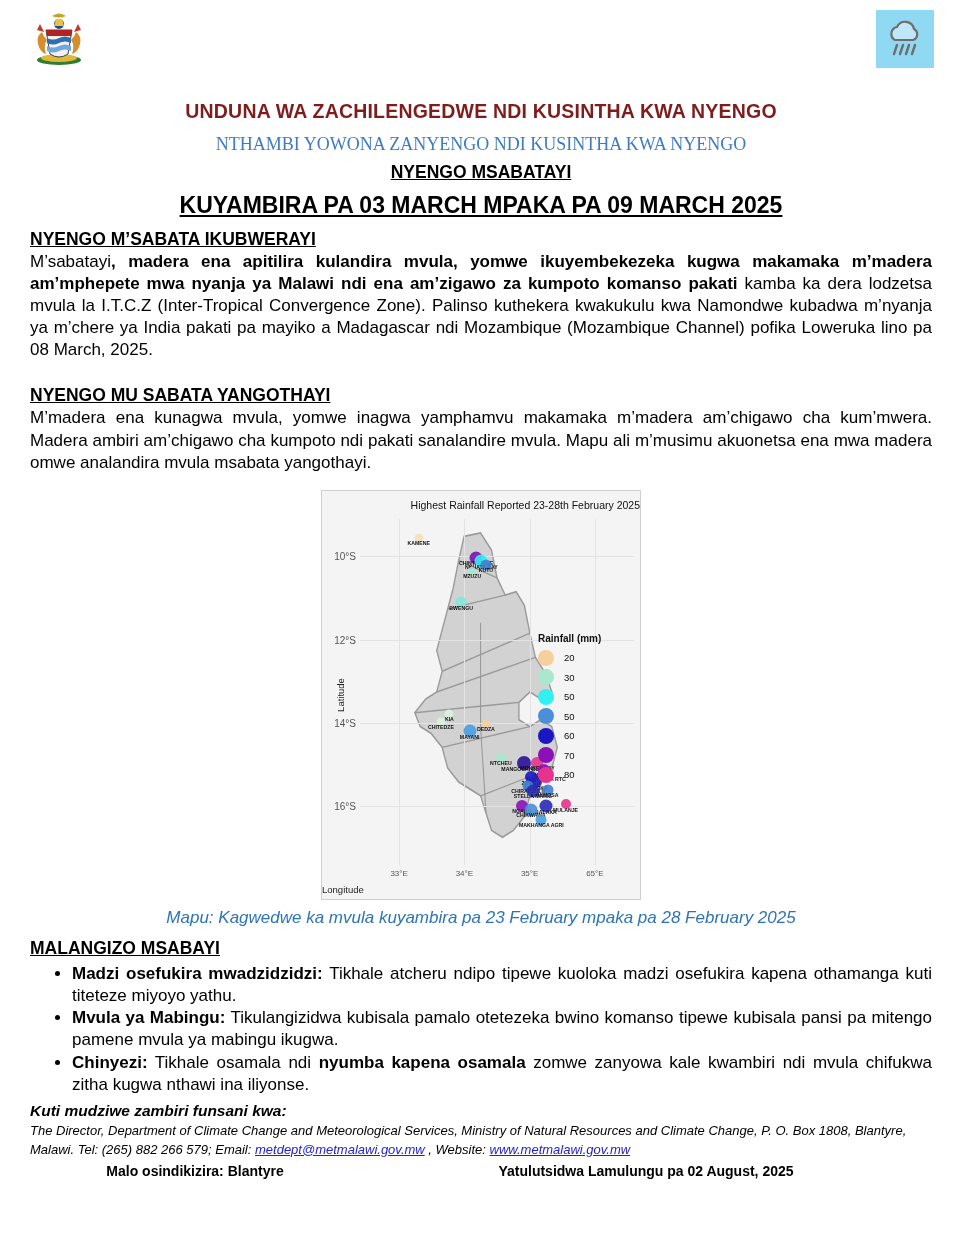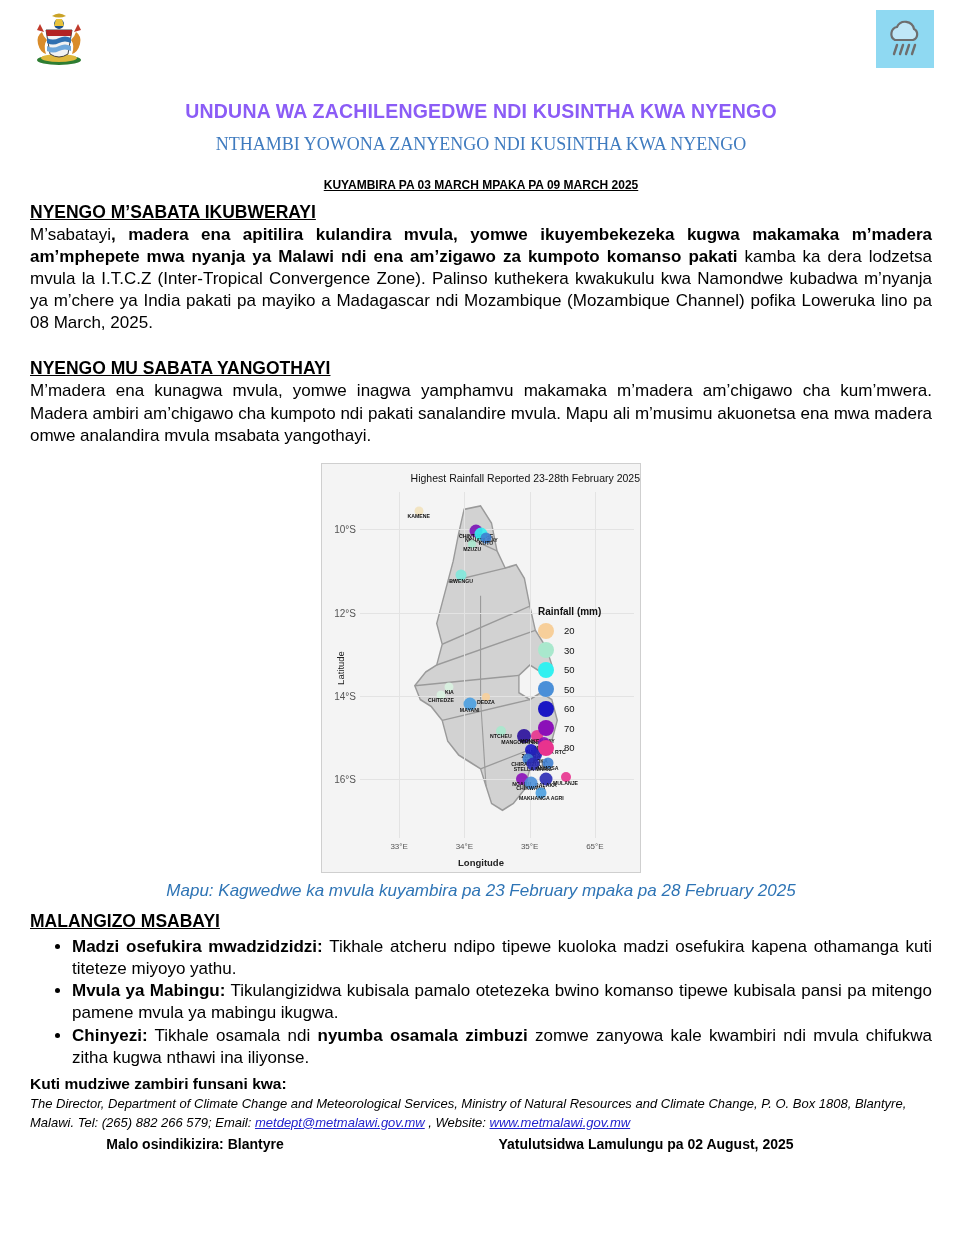--- a/index.html
+++ b/index.html
@@ -15,32 +15,32 @@
   .page { position:relative; width:962px; height:1246px; padding:0 30px; }
 
   
   .header { position:relative; height:78px; }
   .logo-left { position:absolute; left:-2px; top:8px; width:62px; height:62px; }
   .logo-right { position:absolute; right:-2px; top:10px; width:58px; height:58px;
                 background:#8fd9f2; display:flex; align-items:center; justify-content:center; }
 
   
   .org-title {
-    text-align:center; color:#8b5cf6; font-weight:bold;
+    text-align:center; color:#7f1d1d; font-weight:bold;
     font-size:19.5px; letter-spacing:.2px; margin-top:22px;
   }
   .dept-title {
     text-align:center; color:#3f7bbf; font-family:"Liberation Serif", serif;
     font-size:18px; margin-top:11px;
   }
   .doc-title, .doc-range {
     text-align:center; font-weight:bold; font-size:17.5px;
     text-decoration:underline; margin-top:7px;
   }
-  .doc-range { margin-top:23px; font-size:12px; }
+  .doc-range { margin-top:9px; font-size:23px; }
 
   
   .sec-head {
     font-weight:bold; font-size:17.5px; text-decoration:underline;
     margin-top:10px; margin-bottom:1px;
   }
   .para {
     font-size:17px; line-height:1.30; text-align:justify; margin:0;
   }
   .para b { font-weight:bold; }
@@ -57,22 +57,22 @@
     font-size:10.5px; font-weight:normal; color:#111;
   }
   .plot {
     position:absolute; left:38px; top:28px; right:6px; bottom:34px;
   }
   .ylab {
     position:absolute; left:2px; top:50%; transform:translateY(-50%) rotate(-90deg);
     font-size:9.5px; color:#222; transform-origin:center;
   }
   .xlab {
-    position:absolute; left:0; right:0; bottom:4px; text-align:center;
-    font-size:9.5px; color:#222; font-weight:bold;
+    position:absolute; left:0; right:0; bottom:4px; text-align:left;
+    font-size:9.5px; color:#222; font-weight:normal;
   }
   .ytick { position:absolute; font-size:10px; color:#555; right:100%; margin-right:4px;
            transform:translateY(-50%); white-space:nowrap; }
   .xtick { position:absolute; font-size:8px; color:#555; top:100%; margin-top:4px;
            transform:translateX(-50%); white-space:nowrap; }
   .gridline-h { position:absolute; left:0; right:0; height:1px; background:#e3e3e3; }
   .gridline-v { position:absolute; top:0; bottom:0; width:1px; background:#e3e3e3; }
   .malawi { position:absolute; left:0; top:0; width:100%; height:100%; }
   .dot { position:absolute; border-radius:50%; transform:translate(-50%,-50%);
          opacity:.9; }
@@ -88,21 +88,21 @@
     text-align:center; color:#2e74b5; font-style:italic; font-size:17px;
     margin-top:8px;
   }
 
   
   ul.advice { margin:4px 0 0 0; padding-left:42px; }
   ul.advice li { font-size:17px; line-height:1.28; margin-bottom:1px; text-align:justify; }
   ul.advice li b { font-weight:bold; }
 
   
-  .foot-head { font-weight:bold; font-size:15.5px; margin-top:7px; }
+  .foot-head { font-weight:bold; font-style:italic; font-size:15.5px; margin-top:7px; }
   .foot-body { font-style:italic; font-size:13px; line-height:1.42; margin-top:2px; }
   .foot-body a { color:#2222cc; text-decoration:underline; }
   .foot-row { display:flex; margin-top:4px; font-size:14px; font-weight:bold;text-align:center; }
   .foot-left { width:330px; }
   .foot-right { flex:1; }
 </style>
 </head>
 <body>
 
 <div class="page">
@@ -133,20 +133,21 @@
           <line x1="21" y1="29" x2="18" y2="38"></line>
           <line x1="27" y1="29" x2="24" y2="38"></line>
           <line x1="33" y1="29" x2="30" y2="38"></line>
         </g>
       </svg>
     </div>
   </div>
 
   <div class="org-title">UNDUNA WA ZACHILENGEDWE NDI KUSINTHA KWA NYENGO</div>
   <div class="dept-title">NTHAMBI YOWONA ZANYENGO NDI KUSINTHA KWA NYENGO</div>
+  <div class="doc-title">NYENGO MSABATAYI</div>
   <div class="doc-range">KUYAMBIRA PA 03 MARCH MPAKA PA 09 MARCH 2025</div>
 
   <div class="sec-head">NYENGO M’SABATA IKUBWERAYI</div>
   <p class="para"><span>M’sabatayi</span><b>, madera ena apitilira kulandira mvula, yomwe ikuyembekezeka kugwa makamaka m’madera am’mphepete mwa nyanja ya Malawi ndi ena am’zigawo za kumpoto komanso pakati </b><span>kamba ka dera lodzetsa mvula la I.T.C.Z (Inter-Tropical Convergence Zone). Palinso kuthekera kwakukulu kwa Namondwe kubadwa m’nyanja ya m’chere ya India pakati pa mayiko a Madagascar ndi Mozambique (Mozambique Channel) pofika Loweruka lino pa 08 March, 2025.</span></p>
 
   <div class="gap"></div>
 
   <div class="sec-head">NYENGO MU SABATA YANGOTHAYI</div>
   <p class="para">M’madera ena kunagwa mvula, yomwe inagwa yamphamvu makamaka m’madera am’chigawo cha kum’mwera. Madera ambiri am’chigawo cha kumpoto ndi pakati sanalandire mvula. Mapu ali m’musimu akuonetsa ena mwa madera omwe analandira mvula msabata yangothayi.</p>
 
@@ -276,21 +277,21 @@
       </div>
     </div>
   </div>
 
   <div class="caption">Mapu: Kagwedwe ka mvula kuyambira pa 23 February mpaka pa 28 February 2025</div>
 
   <div class="sec-head">MALANGIZO MSABAYI</div>
   <ul class="advice">
     <li><b>Madzi osefukira mwadzidzidzi:</b><span> Tikhale atcheru ndipo tipewe kuoloka madzi osefukira kapena othamanga kuti titeteze miyoyo yathu.</span></li>
     <li><b>Mvula ya Mabingu:</b><span> Tikulangizidwa kubisala pamalo otetezeka bwino komanso tipewe kubisala pansi pa mitengo pamene mvula ya mabingu ikugwa.</span></li>
-    <li><b>Chinyezi:</b><span> Tikhale osamala ndi </span><b>nyumba osamala zimbuzi</b><span> zomwe zanyowa kale kwambiri ndi mvula chifukwa zitha kugwa nthawi ina iliyonse.</span></li>
+    <li><b>Chinyezi:</b><span> Tikhale osamala ndi </span><b>nyumba kapena osamala</b><span> zomwe zanyowa kale kwambiri ndi mvula chifukwa zitha kugwa nthawi ina iliyonse.</span></li>
   </ul>
 
   <div class="foot-head">Kuti mudziwe zambiri funsani kwa:</div>
   <div class="foot-body">
     <span>The Director, Department of Climate Change and Meteorological Services, Ministry of Natural Resources and Climate Change, P. O. Box 1808,</span>
     <span>Blantyre, Malawi. Tel: (265) 882 266 579; Email: </span><a href="#">metdept@metmalawi.gov.mw</a><span> , Website: </span><a href="#">www.metmalawi.gov.mw</a>
   </div>
   <div class="foot-row">
     <div class="foot-left">Malo osindikizira: Blantyre</div>
     <div class="foot-right">Yatulutsidwa Lamulungu pa 02 August, 2025</div>

